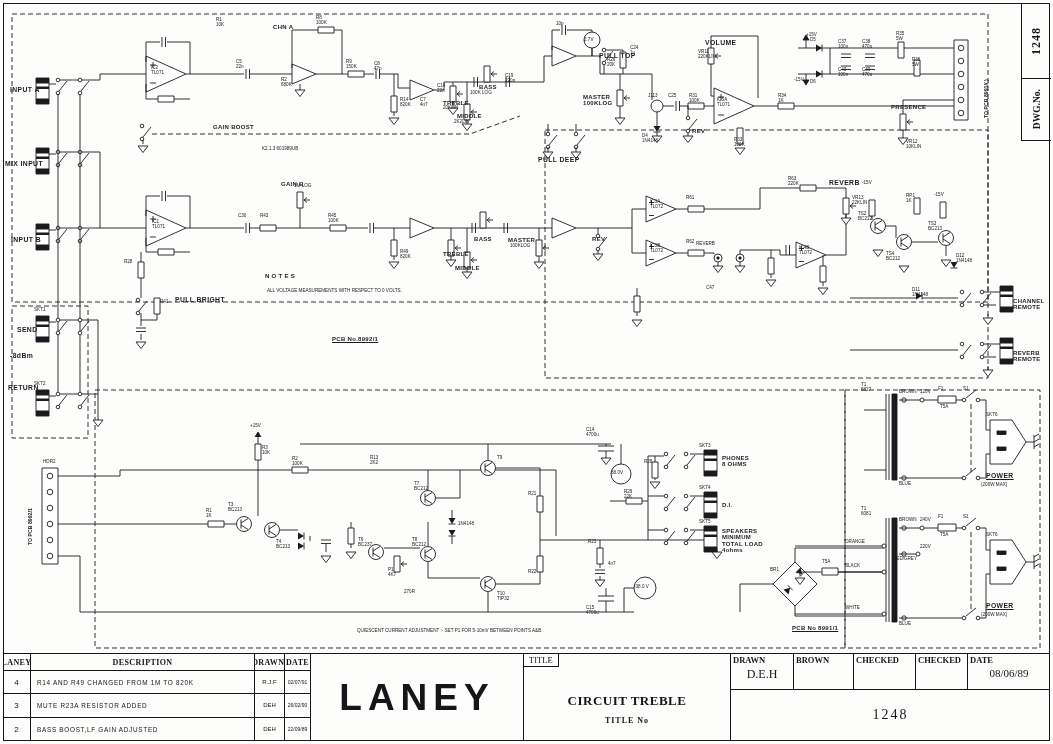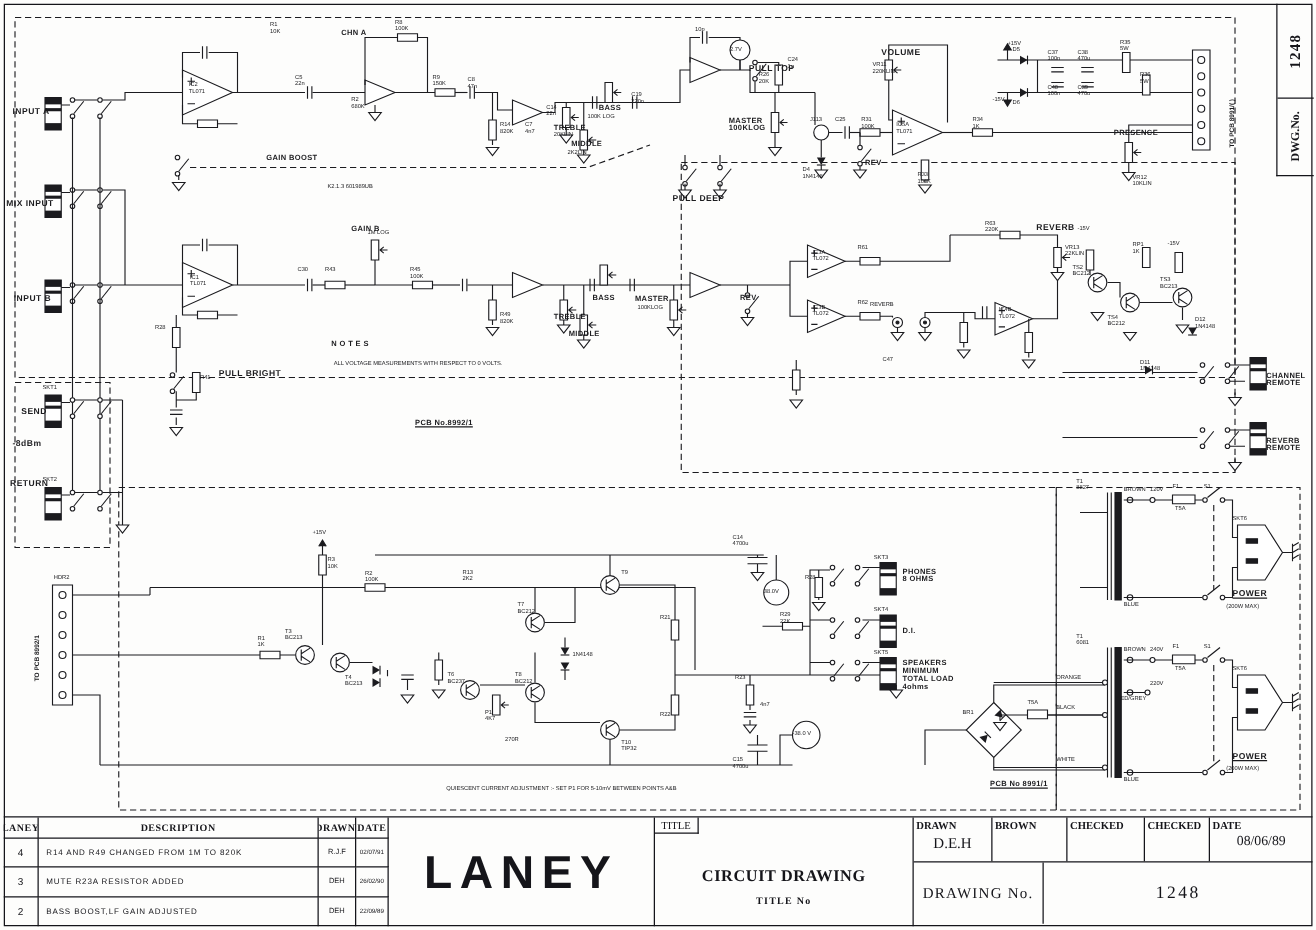--- a/index.html
+++ b/index.html
@@ -725,21 +725,21 @@
       <div class="num">2</div>
       <div class="desc">BASS BOOST,LF GAIN ADJUSTED</div>
       <div class="ap">DEH</div>
       <div class="dt">22/09/89</div>
     </div>
 
     <div class="logo">LANEY</div>
 
     <div class="tbox">
       <span class="tlab">TITLE</span>
-      <div class="t1" style="top:39px">CIRCUIT  DRAWING</div>
+      <div class="t1" style="top:39px">CIRCUIT  TREBLE</div>
       <div class="t2" style="top:62px">TITLE No</div>
     </div>
 
     <div class="sig">
       <div class="sigrow">
         <div class="sc" style="width:63px">
           <span class="lab">DRAWN</span>
           <span class="val">D.E.H</span>
         </div>
         <div class="sc" style="width:60px">
@@ -753,18 +753,17 @@
         <div class="sc" style="width:52px">
           <span class="lab">CHECKED</span>
           <span class="val"></span>
         </div>
         <div class="sc" style="flex:1">
           <span class="lab">DATE</span>
           <span class="val" style="font-size:11px">08/06/89</span>
         </div>
       </div>
       <div class="drow">
-        <div class="dlab">DRAWING  No.</div>
         <div class="dval">1248</div>
       </div>
     </div>
   </div>
 </div>
 
 </body></html>

